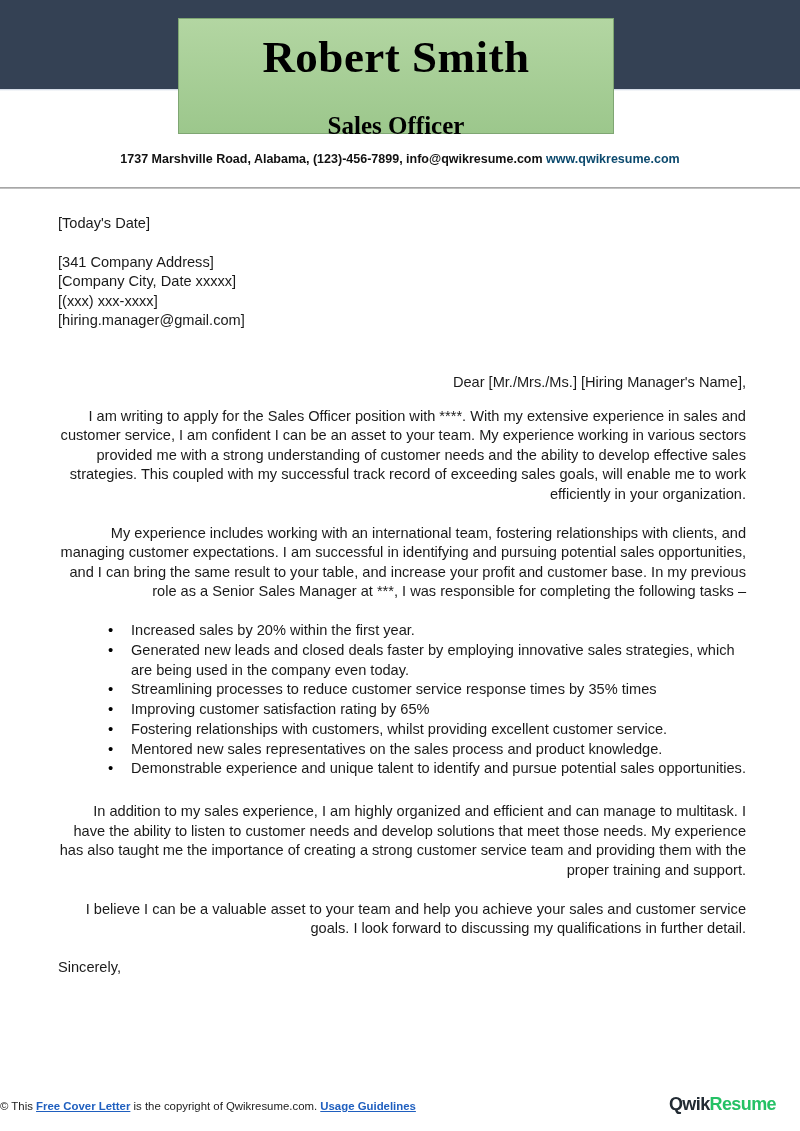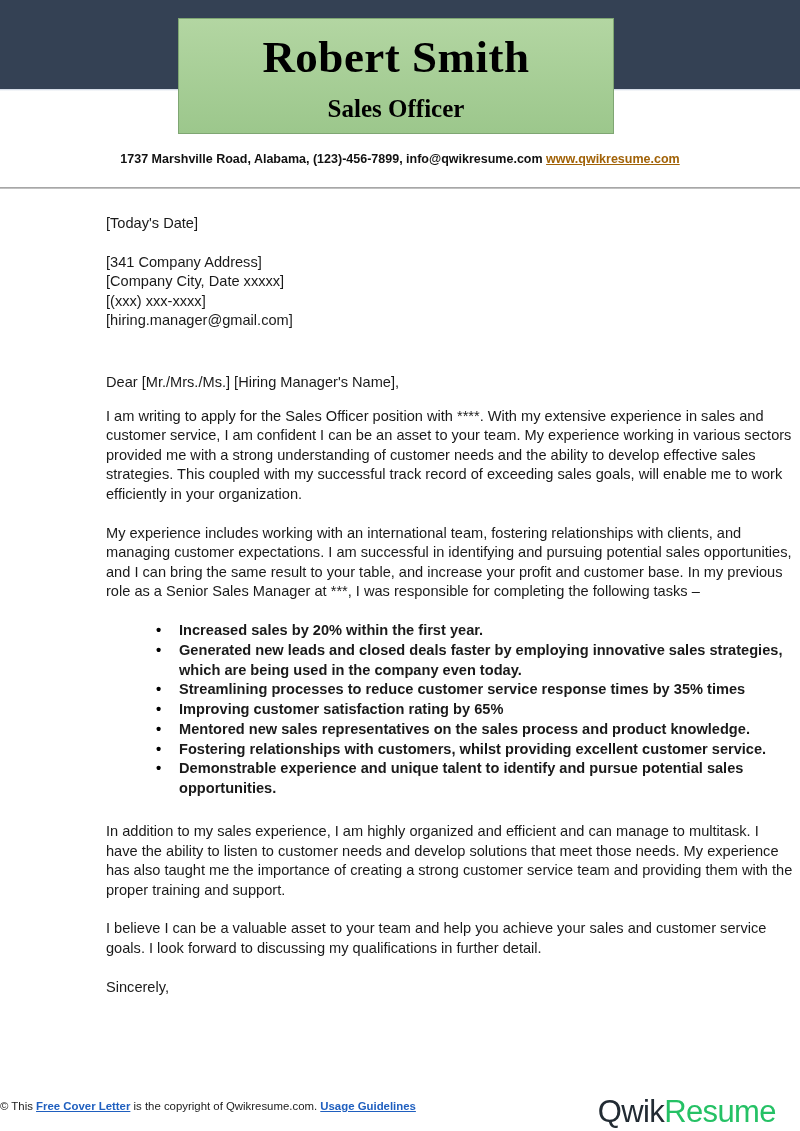--- a/index.html
+++ b/index.html
@@ -59,82 +59,79 @@
     margin: 0;
     padding-top: 16px;
     white-space: nowrap;
   }
   .name-subtitle {
     font-family: "Liberation Serif", "DejaVu Serif", serif;
     font-weight: bold;
     font-size: 25px;
     line-height: 1;
     color: #000000;
-    margin: 0;
+    margin: 17px;
     padding-top: 16px;
     white-space: nowrap;
   }
   .contact-line {
     position: absolute;
     left: 0;
     top: 152px;
     width: 800px;
     text-align: center;
     font-family: "Liberation Sans", sans-serif;
     font-weight: bold;
     font-size: 12.5px;
     color: #111111;
     white-space: nowrap;
   }
   .contact-site {
-    color: #a16207;
-    font-weight: bold;
-    text-decoration: underline;
+    color: #0c4a6e;
+    font-weight: bold;
   }
   .header-rule {
     position: absolute;
     left: 0;
     top: 187px;
     width: 800px;
     height: 2px;
     background: linear-gradient(to bottom, #9a9a9a, #cfcfcf);
   }
 
   
   .letter {
     position: absolute;
     left: 58px;
     top: 214px;
     width: 688px;
     font-size: 14.6px;
     line-height: 19.6px;
     color: #1a1a1a;
-    margin-left: 48px;
   }
   .block {
     margin: 0 0 0 0;
   }
   .line {
     display: block;
     white-space: nowrap;
   }
   .gap-sm { height: 14px; }
   .gap-md { height: 19px; }
   .gap-lg { height: 24px; }
 
   p.para {
     margin: 0;
-    text-align: left;
+    text-align: right;
   }
 
   ul.bullets {
     margin: 0;
     padding: 0 0 0 50px;
     list-style: none;
-    font-weight: bold;
   }
   ul.bullets li {
     position: relative;
     margin: 0 0 0 0;
     padding-left: 23px;
     line-height: 19.8px;
   }
   ul.bullets li::before {
     content: "\2022";
     position: absolute;
@@ -167,22 +164,22 @@
   .footer-text a,
   .footer-link {
     color: #1f5fbf;
     text-decoration: underline;
     font-weight: bold;
   }
   .logo {
     position: absolute;
     right: 24px;
     top: 8px;
-    font-size: 31px;
-    font-weight: normal;
+    font-size: 18px;
+    font-weight: bold;
     letter-spacing: -0.6px;
     white-space: nowrap;
     text-align: center;
   }
   .logo-qwik { color: #222b33; }
   .logo-resume { color: #25c165; }
 </style>
 </head>
 <body>
 
@@ -229,22 +226,22 @@
 
   <p class="para">My experience includes working with an international team, fostering relationships with clients, and managing customer expectations. I am successful in identifying and pursuing potential sales opportunities, and I can bring the same result to your table, and increase your profit and customer base. In my previous role as a Senior Sales Manager at ***, I was responsible for completing the following tasks –</p>
 
   <div class="gap-md"></div>
 
   <ul class="bullets">
     <li>Increased sales by 20% within the first year.</li>
     <li>Generated new leads and closed deals faster by employing innovative sales strategies, which are being used in the company even today.</li>
     <li>Streamlining processes to reduce customer service response times by 35% times</li>
     <li>Improving customer satisfaction rating by 65%</li>
+    <li>Fostering relationships with customers, whilst providing excellent customer service.</li>
     <li>Mentored new sales representatives on the sales process and product knowledge.</li>
-    <li>Fostering relationships with customers, whilst providing excellent customer service.</li>
     <li>Demonstrable experience and unique talent to identify and pursue potential sales opportunities.</li>
   </ul>
 
   <div class="gap-md" style="height:23px"></div>
 
   <p class="para">In addition to my sales experience, I am highly organized and efficient and can manage to multitask. I have the ability to listen to customer needs and develop solutions that meet those needs. My experience has also taught me the importance of creating a strong customer service team and providing them with the proper training and support.</p>
 
   <div class="gap-md"></div>
 
   <p class="para">I believe I can be a valuable asset to your team and help you achieve your sales and customer service goals. I look forward to discussing my qualifications in further detail.</p>

